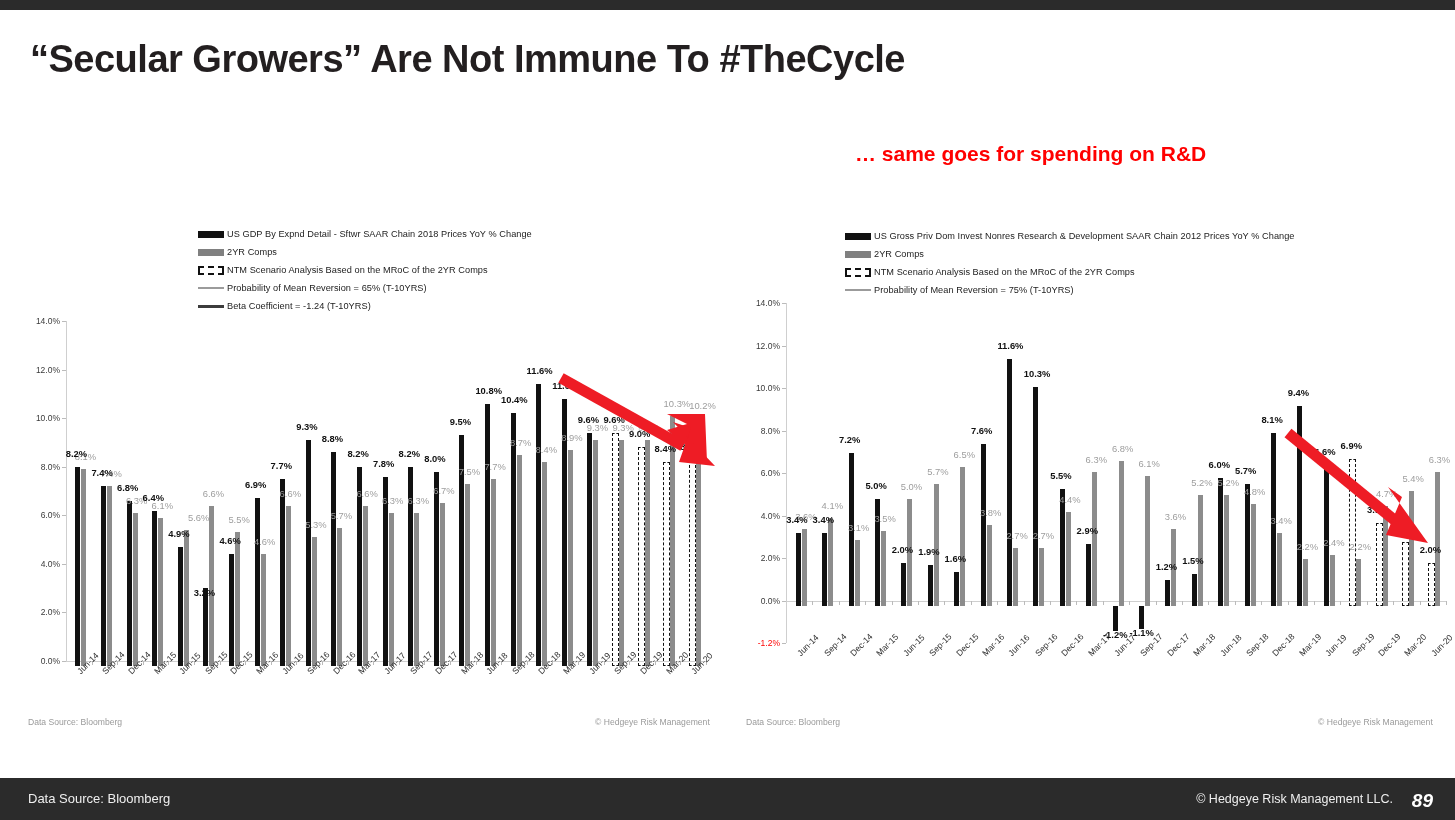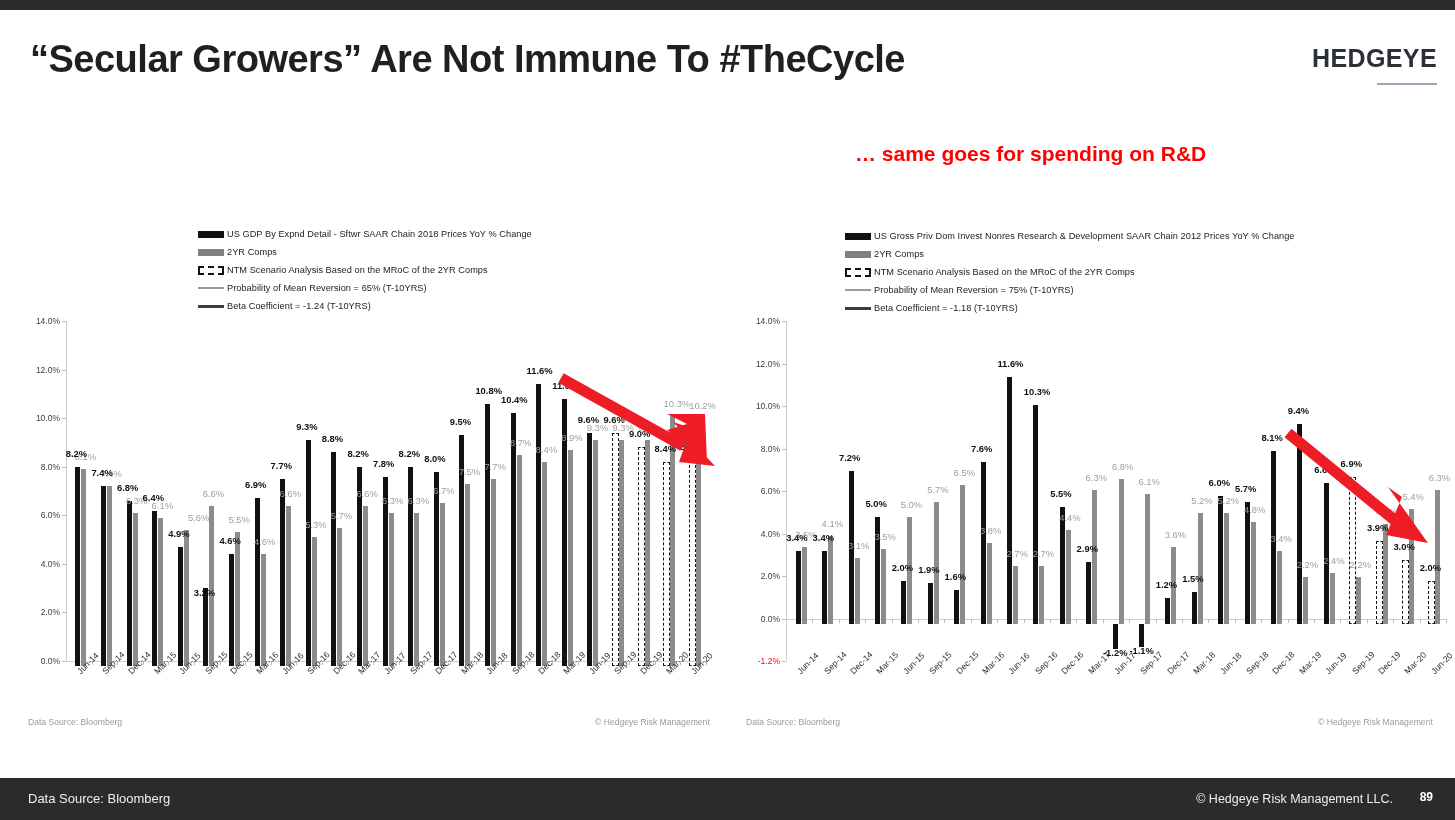--- a/index.html
+++ b/index.html
@@ -72,35 +72,31 @@
   .chart-foot { position: absolute; font-size: 8.6px; color: #9a9a9a; white-space: nowrap; }
 
   
   .arrow-svg { position: absolute; pointer-events: none; }
 
   
   .footer { position: absolute; left: 0; bottom: 0; width: 1455px; height: 42px; background: #2b2b2b; }
   .footer-left { position: absolute; left: 28px; top: 13px; font-size: 13px; color: #efefef; }
   .footer-right { position: absolute; right: 62px; top: 14px; font-size: 12.5px; color: #efefef; white-space: nowrap; }
   .footer-right .uline { border-bottom: 1.5px solid #e03030; padding-bottom: 15px; }
-  .footer-page { position: absolute; right: 22px; top: 12px; font-size: 12px; font-weight: bold; color: #ffffff; }
+  .footer-page { position: absolute; right: 22px; top: 12px; font-size: 19px; font-weight: bold; color: #ffffff; font-style: italic; }
 </style>
 </head>
 <body>
 
 <div id="slide">
 
   <div class="topbar"></div>
 
   <div class="slide-title">“Secular Growers” Are Not Immune To #TheCycle</div>
 
-  <div class="logo-wrap">
-    <div class="logo-text">HEDGEYE</div>
-    <div class="logo-rule"></div>
-  </div>
 
   <div class="subtitle right">… same goes for spending on R&amp;D</div>
 
   <div class="panel left">
     <div class="legend lft" id="legend-0">
         <div class="legend-row">
           <span class="swatch sw-black"></span>
           <span class="lbl">US GDP By Expnd Detail - Sftwr SAAR Chain 2018 Prices YoY % Change</span>
         </div>
         <div class="legend-row">
@@ -304,24 +300,20 @@
           <span class="swatch sw-gray"></span>
           <span class="lbl">2YR Comps</span>
         </div>
         <div class="legend-row">
           <span class="swatch sw-dash"></span>
           <span class="lbl">NTM Scenario Analysis Based on the MRoC of the 2YR Comps</span>
         </div>
         <div class="legend-row">
           <span class="swatch sw-line-gray"></span>
           <span class="lbl">Probability of Mean Reversion = 75% (T-10YRS)</span>
-        </div>
-        <div class="legend-row">
-          <span class="swatch sw-line-dark"></span>
-          <span class="lbl">Beta Coefficient = -1.18  (T-10YRS)</span>
         </div>
       </div>
     <div class="plot rgt" id="plot-1">
         <div class="ytick neg" style="left: 6px; top: 335px;">-1.2%</div>
         <div class="ytick-mark" style="left: 42px; top: 340px;"></div>
         <div class="ytick" style="left: 6px; top: 292.5px;">0.0%</div>
         <div class="ytick-mark" style="left: 42px; top: 297.5px;"></div>
         <div class="ytick" style="left: 6px; top: 250px;">2.0%</div>
         <div class="ytick-mark" style="left: 42px; top: 255px;"></div>
         <div class="ytick" style="left: 6px; top: 207.5px;">4.0%</div>

